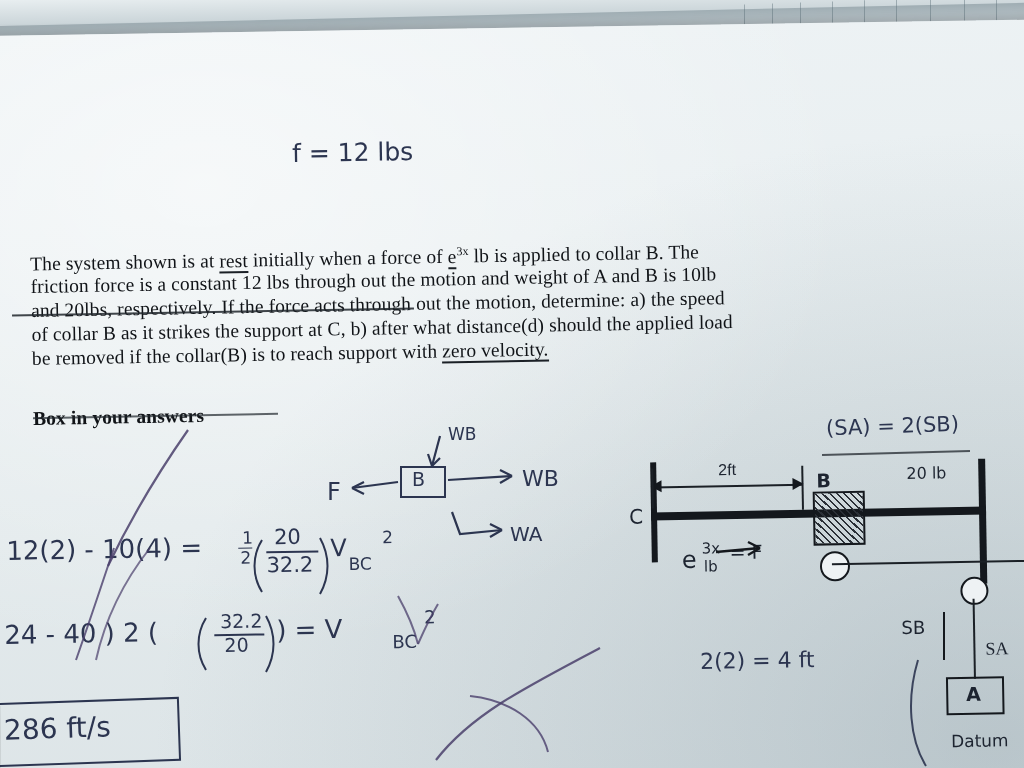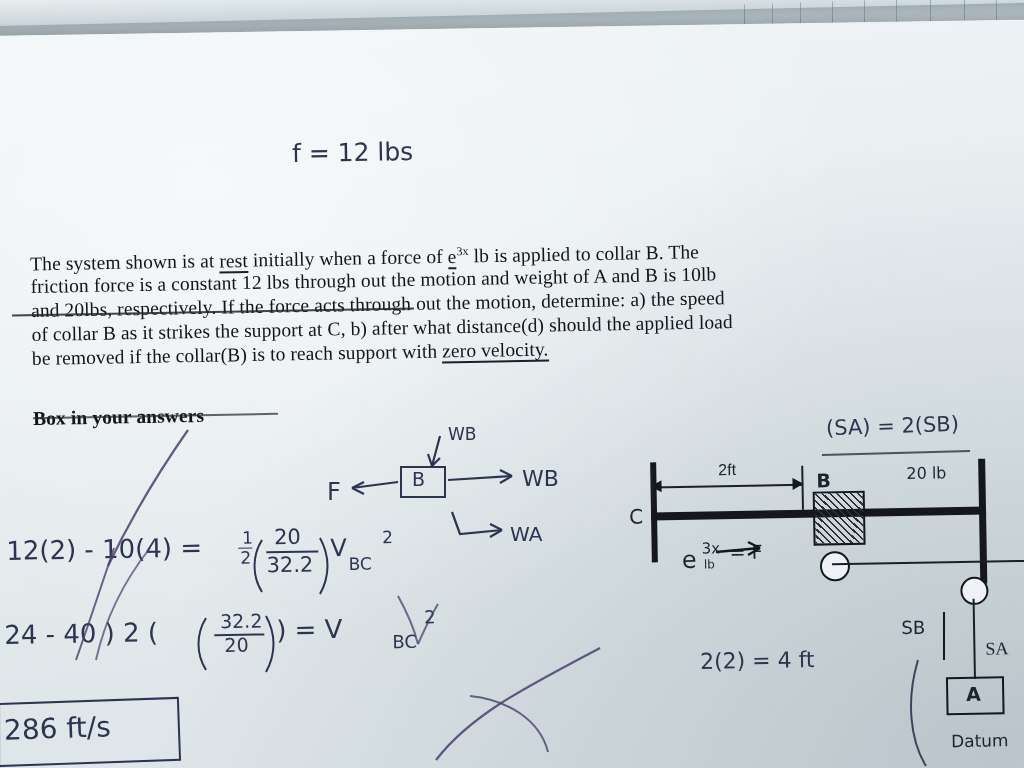--- a/index.html
+++ b/index.html
@@ -221,21 +221,21 @@
     <div class="txt hand" style="left:98px; top:8px; font-size:16px; font-family:'Liberation Sans',sans-serif;">2ft</div>
 
     <div class="txt hand" style="left:8px; top:50px; font-size:20px;">C</div>
 
     <div class="hatch" style="left:192px; top:40px; width:48px; height:50px;"></div>
     <div class="txt hand" style="left:196px; top:18px; font-size:19px; font-weight:bold;">B</div>
     <div class="txt hand" style="left:238px; top:14px; font-size:16px;margin-left:48px;">20 lb</div>
 
     <div class="txt hand" style="left:60px; top:92px; font-size:24px;">e</div>
     <div class="txt hand" style="left:80px; top:86px; font-size:15px;">3x</div>
-    <div class="txt hand" style="left:82px; top:104px; font-size:12px;">lb</div>
+    <div class="txt hand" style="left:82px; top:104px; font-size:15px;">lb</div>
     <div class="txt hand" style="left:108px; top:88px; font-size:19px;">= F</div>
 
     <div class="circle" style="left:198px; top:100px; width:26px; height:26px;"></div>
     <div class="thin" style="left:210px; top:112px; width:200px; height:2px;"></div>
 
     <div class="circle" style="left:338px; top:128px; width:24px; height:24px;"></div>
 
     <div class="vthin" style="left:350px; top:150px; height:80px; width:2px;"></div>
 
     <div class="txt hand" style="left:244px; top:146px; font-size:18px;">

